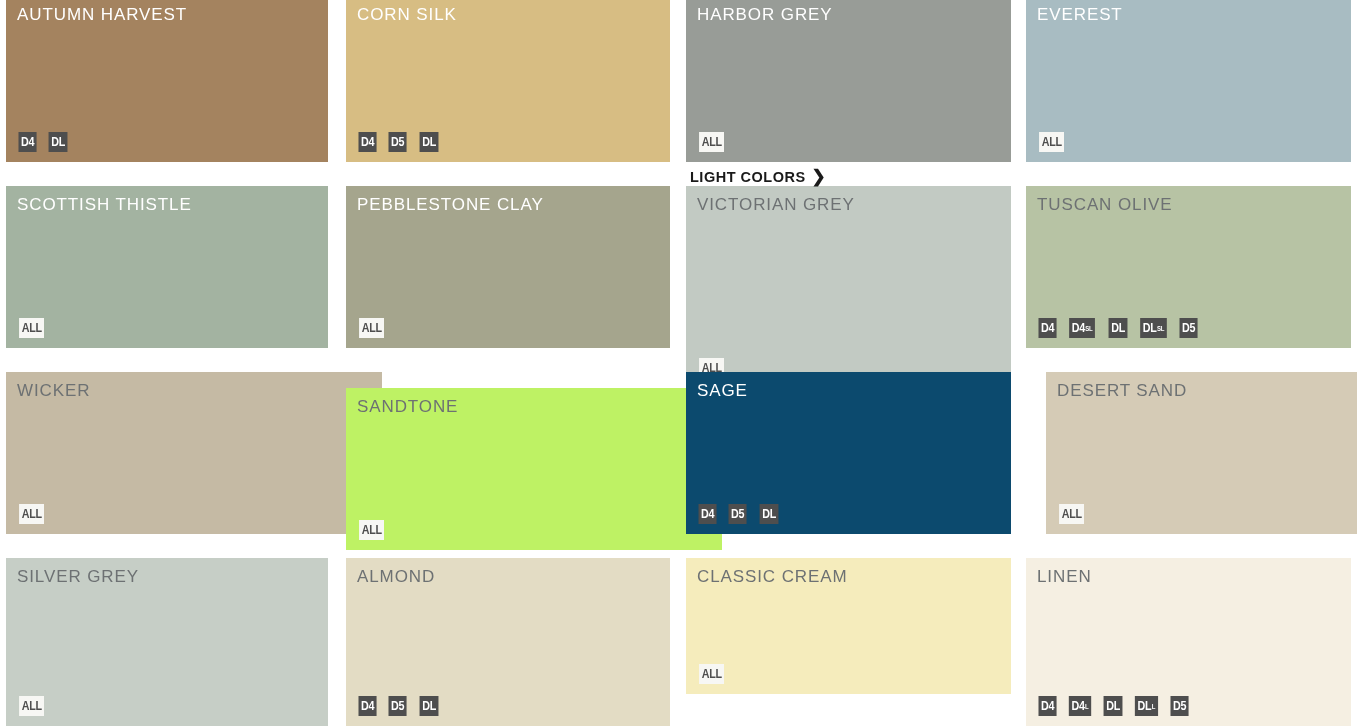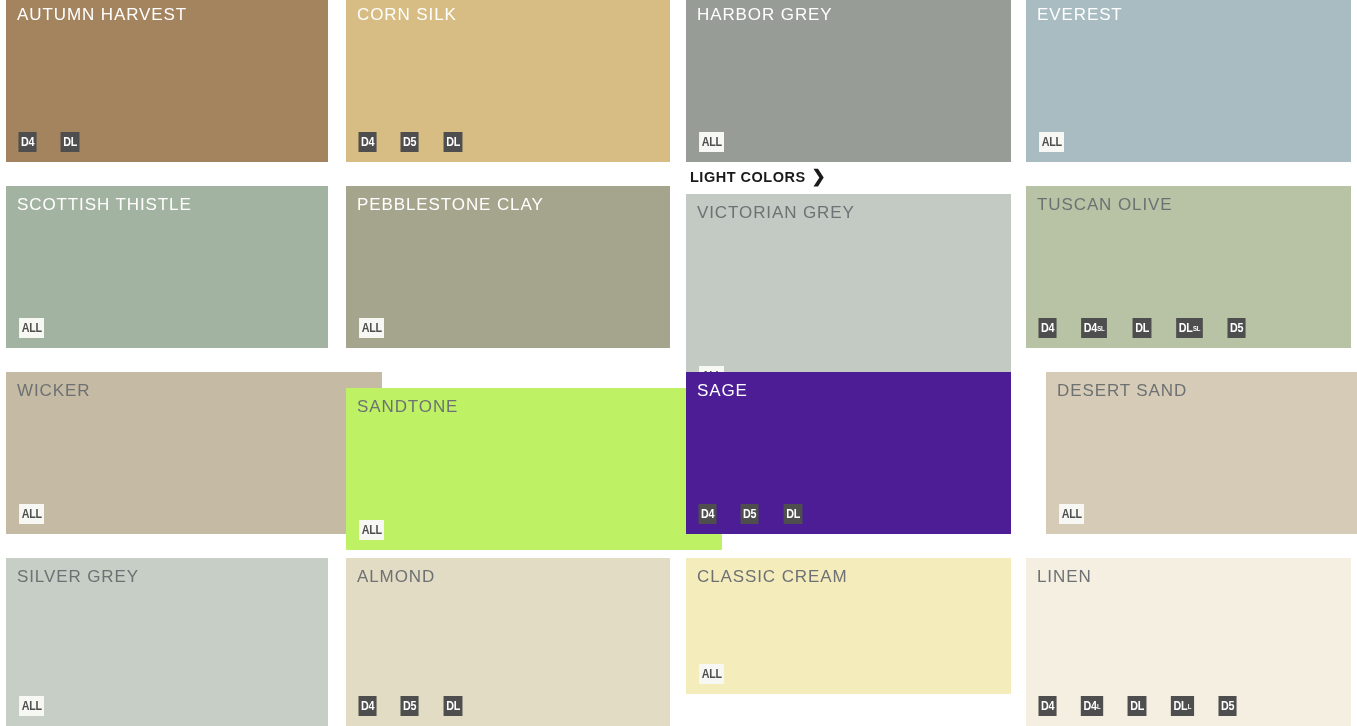--- a/index.html
+++ b/index.html
@@ -35,21 +35,21 @@
   }
   .name-dark  { color: #6d7173; }
   .name-light { color: #ffffff; }
 
   
   .badges {
     position: absolute;
     left: 11px;
     bottom: 10px;
     display: flex;
-    gap: 21px;
+    gap: 9px;
   }
   .badge {
     display: flex;
     align-items: center;
     justify-content: center;
     min-width: 21px;
     height: 20px;
     padding: 0 3px;
     font-size: 12.5px;
     font-weight: bold;
@@ -143,21 +143,21 @@
       </div>
     </div>
     <div class="swatch" style="left: 346px; top: 186px; width: 324px; height: 162px; background: rgb(165, 165, 141);">
       <div class="swatch-name name-light">PEBBLESTONE CLAY</div>
       <div class="badges">
         <span class="badge badge-light">
           <span>ALL</span>
         </span>
       </div>
     </div>
-    <div class="swatch" style="left: 686px; top: 194px; width: 325px; height: 202px; background: rgb(194, 202, 195);">
+    <div class="swatch" style="left: 686px; top: 186px; width: 325px; height: 202px; background: rgb(194, 202, 195);">
       <div class="swatch-name name-dark">VICTORIAN GREY</div>
       <div class="badges">
         <span class="badge badge-light">
           <span>ALL</span>
         </span>
       </div>
     </div>
     <div class="swatch" style="left: 1026px; top: 186px; width: 325px; height: 162px; background: rgb(183, 195, 164);">
       <div class="swatch-name name-dark">TUSCAN OLIVE</div>
       <div class="badges">
@@ -189,21 +189,21 @@
       </div>
     </div>
     <div class="swatch" style="left: 346px; top: 372px; width: 376px; height: 162px; background: #bef264; margin-top: 16px;">
       <div class="swatch-name name-dark">SANDTONE</div>
       <div class="badges">
         <span class="badge badge-light">
           <span>ALL</span>
         </span>
       </div>
     </div>
-    <div class="swatch" style="left: 686px; top: 372px; width: 325px; height: 162px; background: #4c1d95;">
+    <div class="swatch" style="left: 686px; top: 372px; width: 325px; height: 162px; background: #0c4a6e;">
       <div class="swatch-name name-light">SAGE</div>
       <div class="badges">
         <span class="badge badge-dark">
           <span>D4</span>
         </span>
         <span class="badge badge-dark">
           <span>D5</span>
         </span>
         <span class="badge badge-dark">
           <span>DL</span>

